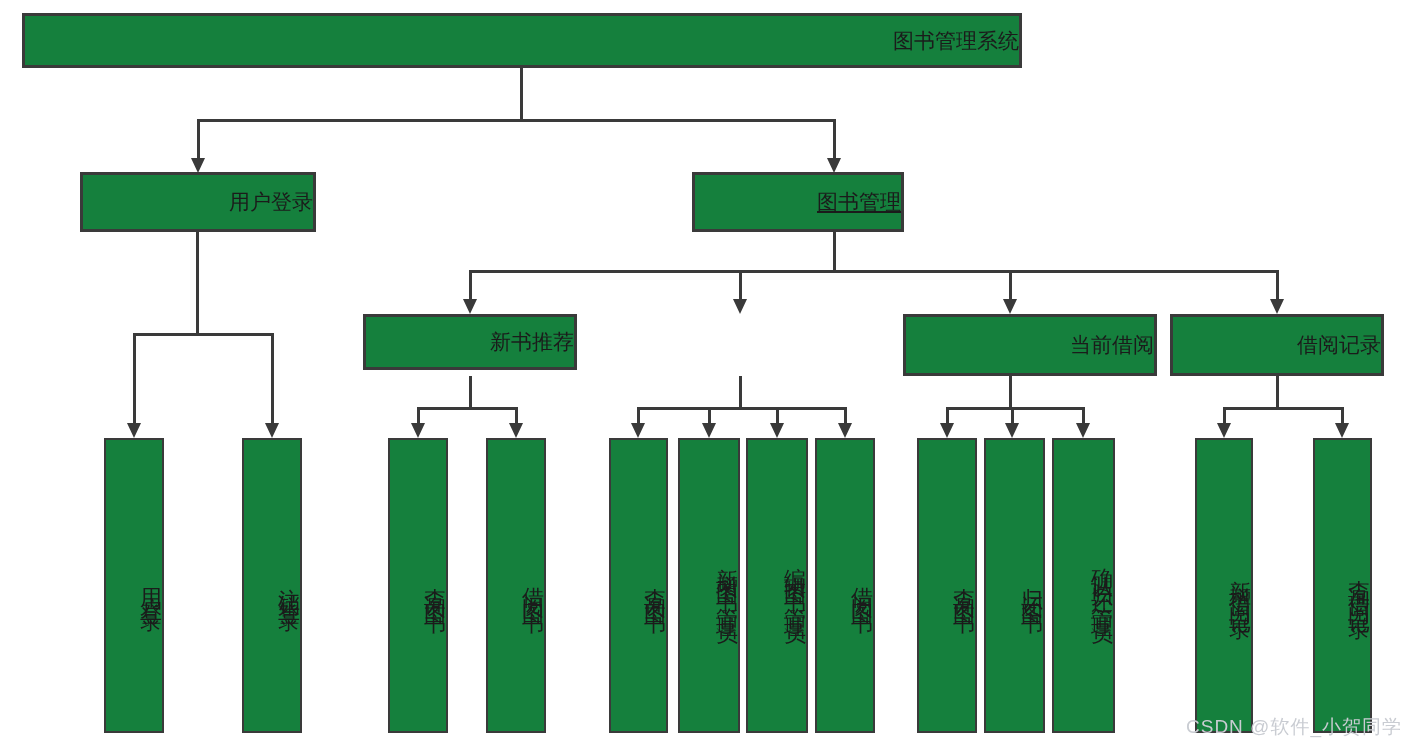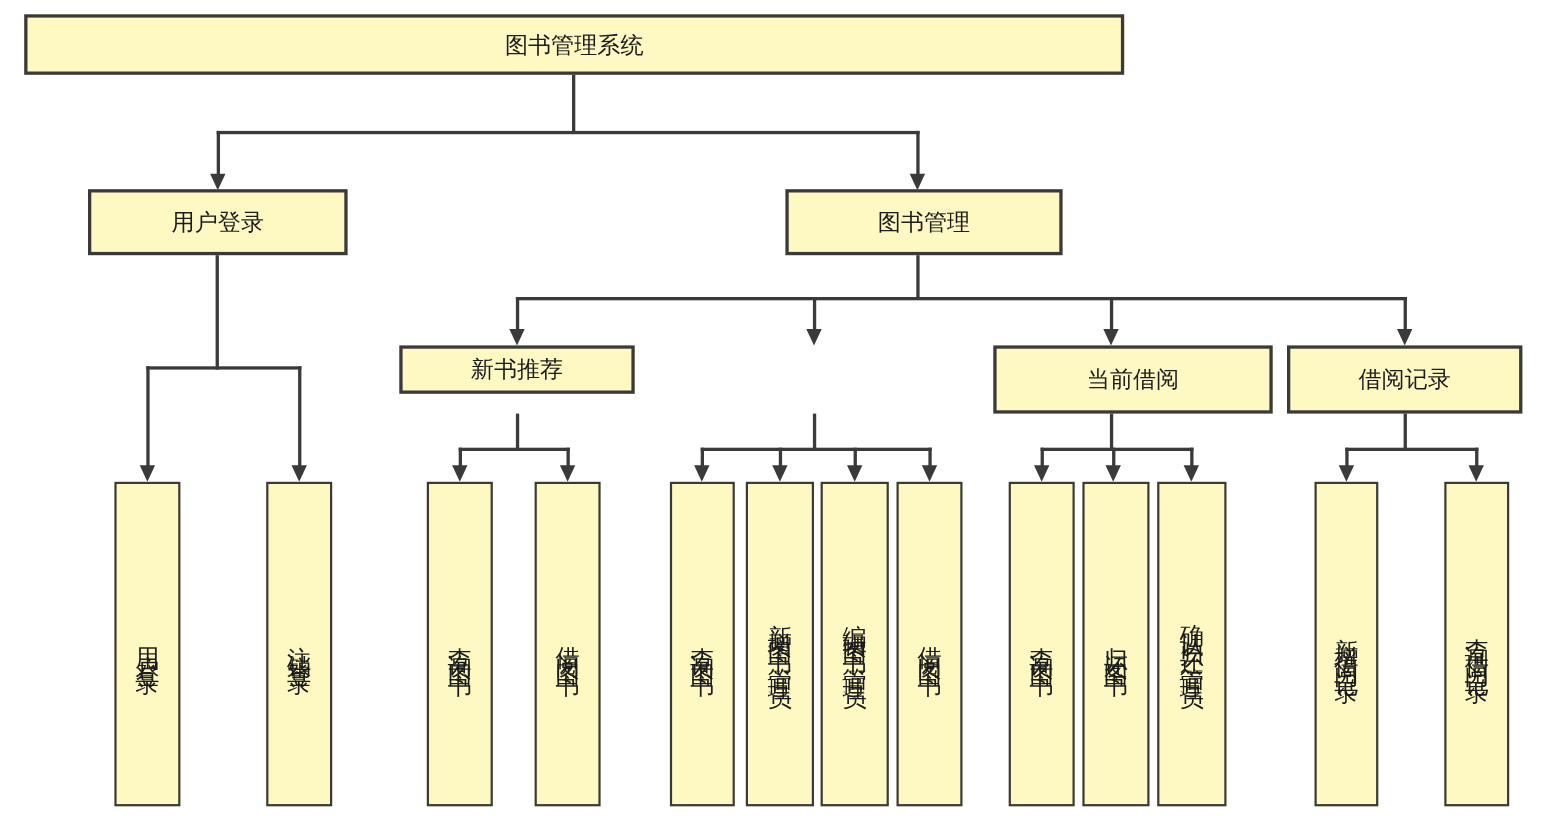--- a/index.html
+++ b/index.html
@@ -12,22 +12,22 @@
     position:relative;
     width:1405px;height:747px;
     background:#fff;
     font-family:"Liberation Sans","DejaVu Sans",sans-serif;
     color:var(--text);
     overflow:hidden;
   }
   .box{
     position:absolute;
     border:3px solid var(--line);
-    background:#fef9c3;
-    display:flex;align-items:center;justify-content:center;
+    background:#15803d;
+    display:flex;align-items:center;justify-content:flex-end;
     font-size:21px;
     box-sizing:border-box;
     white-space:nowrap;
   }
   .leaf{border-width:2px;}
   .leaf .vtext{
     writing-mode:vertical-rl;
     text-orientation:mixed;
     font-size:22px;
     letter-spacing:8px;
@@ -38,22 +38,22 @@
   .v{width:3px;}
   .arrow{
     position:absolute;width:0;height:0;
     border-left:7px solid transparent;
     border-right:7px solid transparent;
     border-top:15px solid var(--line);
   }
   
   .n-root{left:22px;top:13px;width:1000px;height:55px;}
   .n-user-login{left:80px;top:172px;width:236px;height:60px;}
-  .n-book-mgmt{left:714px;top:172px;width:252px;height:60px;}
-  .n-new-rec{left:363px;top:314px;width:214px;height:44px;}
+  .n-book-mgmt{left:692px;top:172px;width:212px;height:60px;text-decoration:underline;}
+  .n-new-rec{left:363px;top:314px;width:214px;height:56px;}
   .n-book-borrow{left:633px;top:314px;width:214px;height:62px;}
   .n-cur-borrow{left:903px;top:314px;width:254px;height:62px;}
   .n-borrow-rec{left:1170px;top:314px;width:214px;height:62px;}
   .leaf{top:438px;height:295px;}
   .lf-1{left:104px;width:60px;}
   .lf-2{left:242px;width:60px;}
   .lf-3{left:388px;width:60px;}
   .lf-4{left:486px;width:60px;}
   .lf-5{left:609px;width:59px;}
   .lf-6{left:678px;width:62px;}
@@ -188,14 +188,15 @@
   <div class="box leaf lf-11">
     <span class="vtext">确认归还（管理员）</span>
   </div>
   <div class="box leaf lf-12">
     <span class="vtext">新增借阅记录</span>
   </div>
   <div class="box leaf lf-13">
     <span class="vtext">查询借阅记录</span>
   </div>
 
+  <div class="watermark">CSDN @软件_小贺同学</div>
 
 </div>
 
 </body></html>

